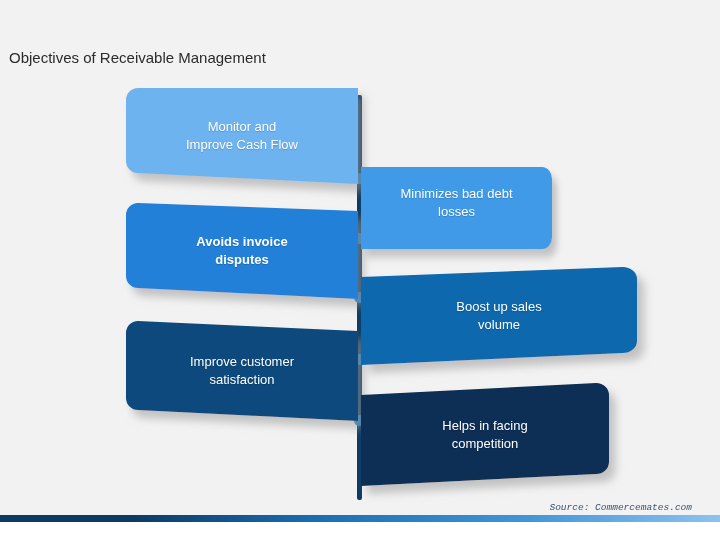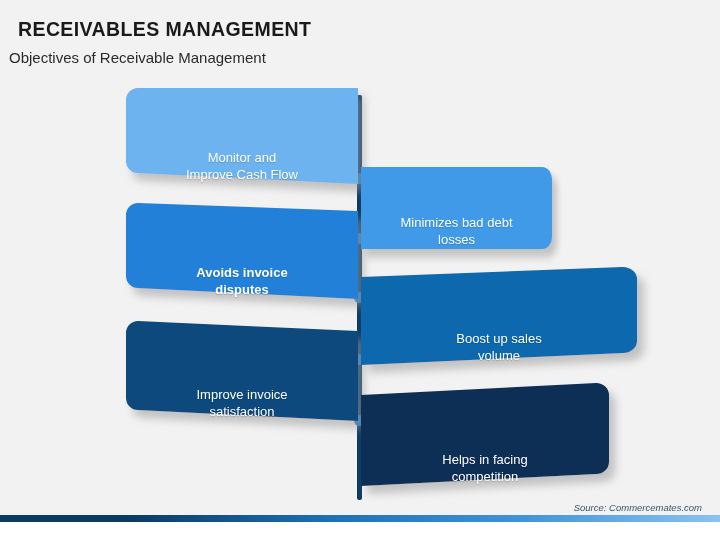--- a/index.html
+++ b/index.html
@@ -57,26 +57,26 @@
     position: absolute;
     left: 0;
     bottom: 0;
     width: 720px;
     height: 18px;
     background: #ffffff;
   }
 
   .source {
     position: absolute;
-    right: 18px;
+    right: 28px;
     bottom: 27px;
     font-size: 9.5px;
     font-style: italic;
     color: #3b5570;
-    font-family: Liberation Sans, sans-serif;
+    font-family: Liberation Mono, monospace;
   }
 
   
   .spine {
     position: absolute;
     left: 357px;
     top: 95px;
     width: 5px;
     height: 405px;
     background: #0c3c66;
@@ -89,21 +89,21 @@
     border-radius: 50%;
     background: #1c7ac0;
     left: 354px;
   }
 
   
   .banner {
     position: absolute;
     color: #ffffff;
     display: flex;
-    align-items: flex-end;
+    align-items: center;
     justify-content: center;
     text-align: center;
     font-size: 13px;
     line-height: 1.35;
     box-sizing: border-box;
     padding: 0 18px;
   }
   .banner .lbl {
     position: relative;
     z-index: 2;
@@ -117,21 +117,20 @@
     height: 100%;
     z-index: 0;
     overflow: visible;
   }
 </style>
 </head>
 <body>
 
 <div class="slide">
 
-  <div class="title">RECEIVABLES MANAGEMENT</div>
   <div class="subtitle">Objectives of Receivable Management</div>
 
   <div class="spine"></div>
 
   <div class="node" style="top:173px;"></div>
   <div class="node" style="top:233px;"></div>
   <div class="node" style="top:292px;"></div>
   <div class="node" style="top:354px;"></div>
   <div class="node" style="top:415px;"></div>
 
@@ -163,21 +162,21 @@
 
   <div class="banner" style="left:126px; top:321px; width:232px; height:100px;">
     <svg viewBox="0 0 232 100" preserveAspectRatio="none">
       <defs>
         <filter id="sh3" x="-25%" y="-25%" width="160%" height="170%">
           <feDropShadow dx="6" dy="8" stdDeviation="4" flood-color="#9a9a9a" flood-opacity="0.55"></feDropShadow>
         </filter>
       </defs>
       <path filter="url(#sh3)" d="M12,0 L232,10 L232,100 L12,89 A12,12 0 0 1 0,77 L0,12 A12,12 0 0 1 12,0 Z" fill="#0c4a7c"></path>
     </svg>
-    <span class="lbl">Improve invoice
+    <span class="lbl">Improve customer
 satisfaction</span>
   </div>
 
   <div class="banner" style="left:361px; top:157px; width:191px; height:92px;">
     <svg viewBox="0 0 232 92" preserveAspectRatio="none">
       <defs>
         <filter id="sh4" x="-25%" y="-25%" width="160%" height="170%">
           <feDropShadow dx="6" dy="8" stdDeviation="4" flood-color="#9a9a9a" flood-opacity="0.55"></feDropShadow>
         </filter>
       </defs>

